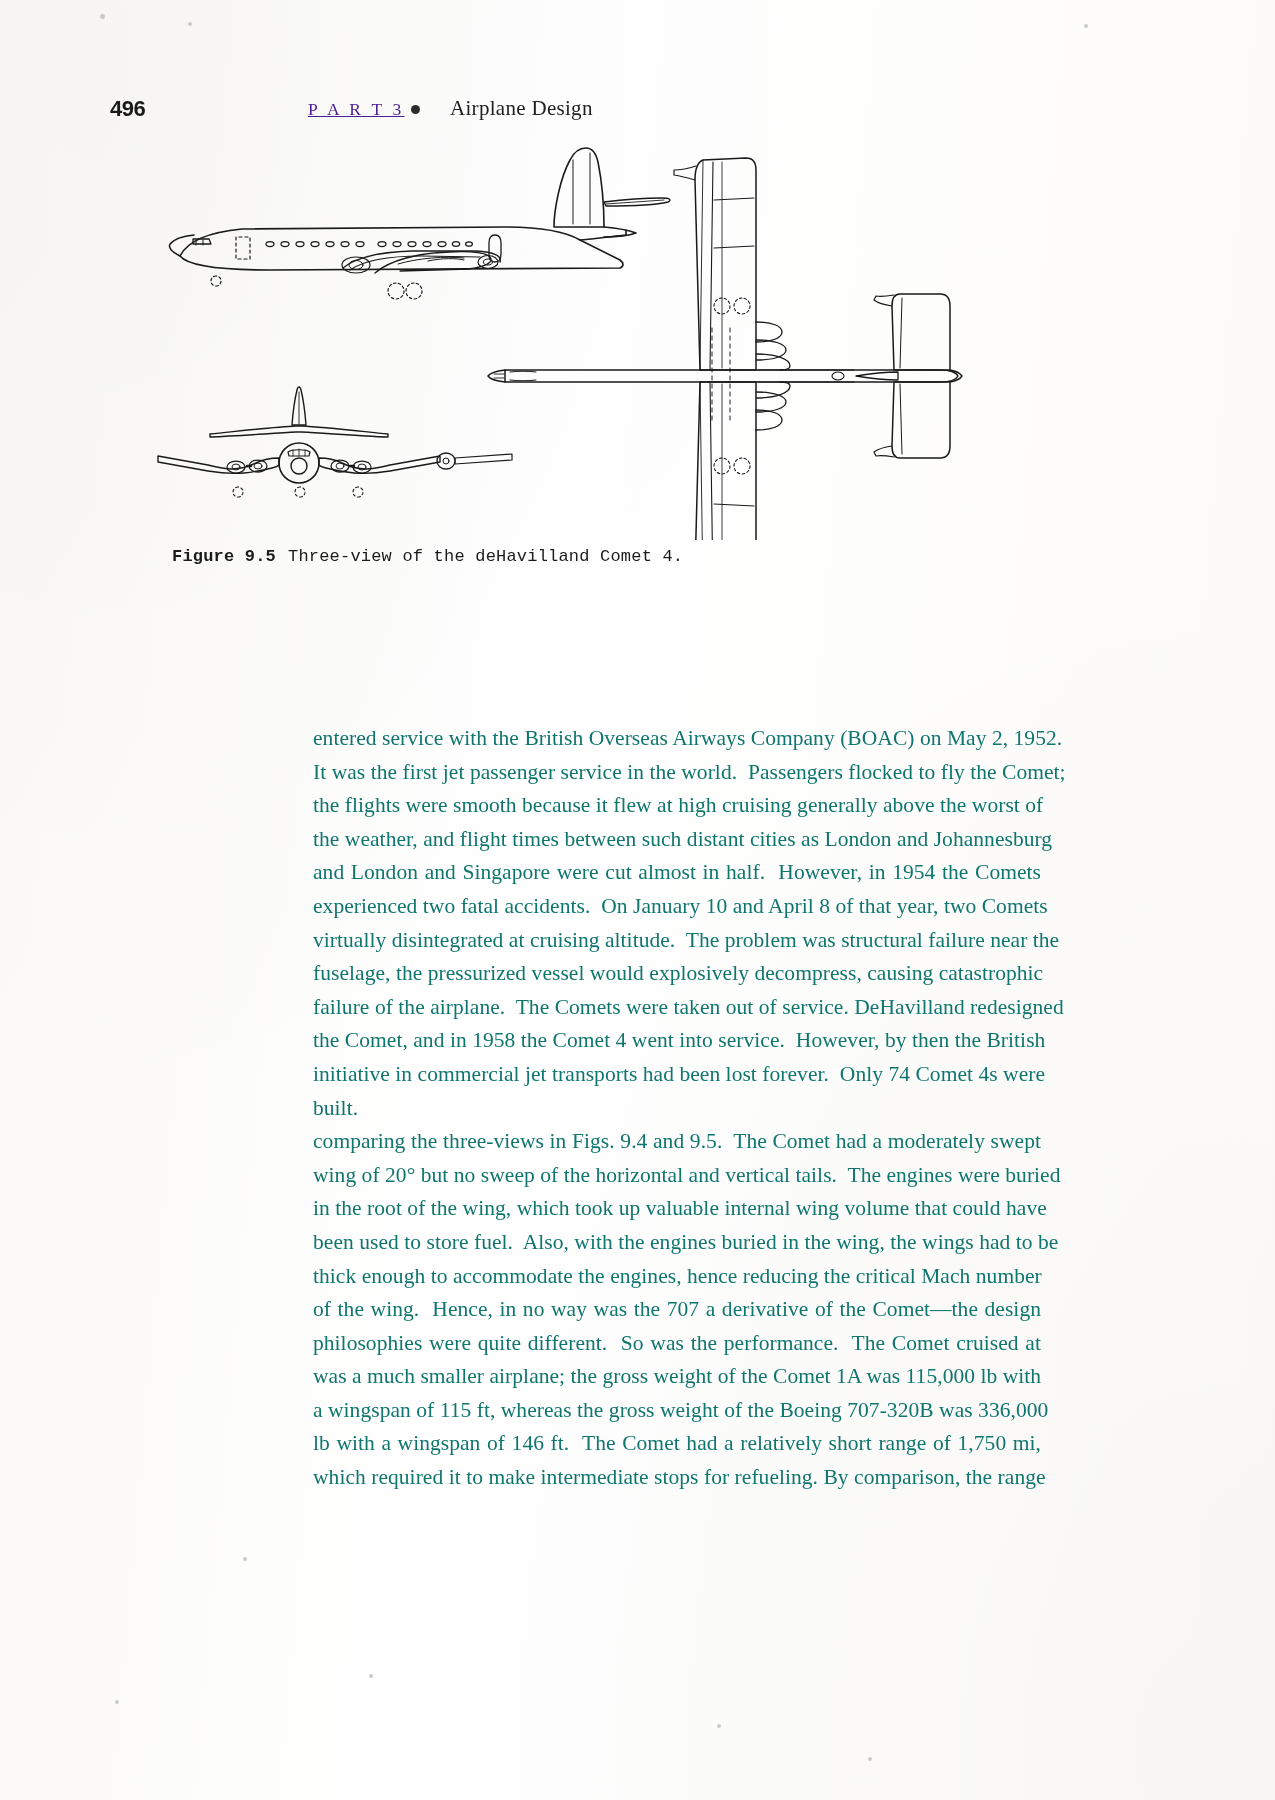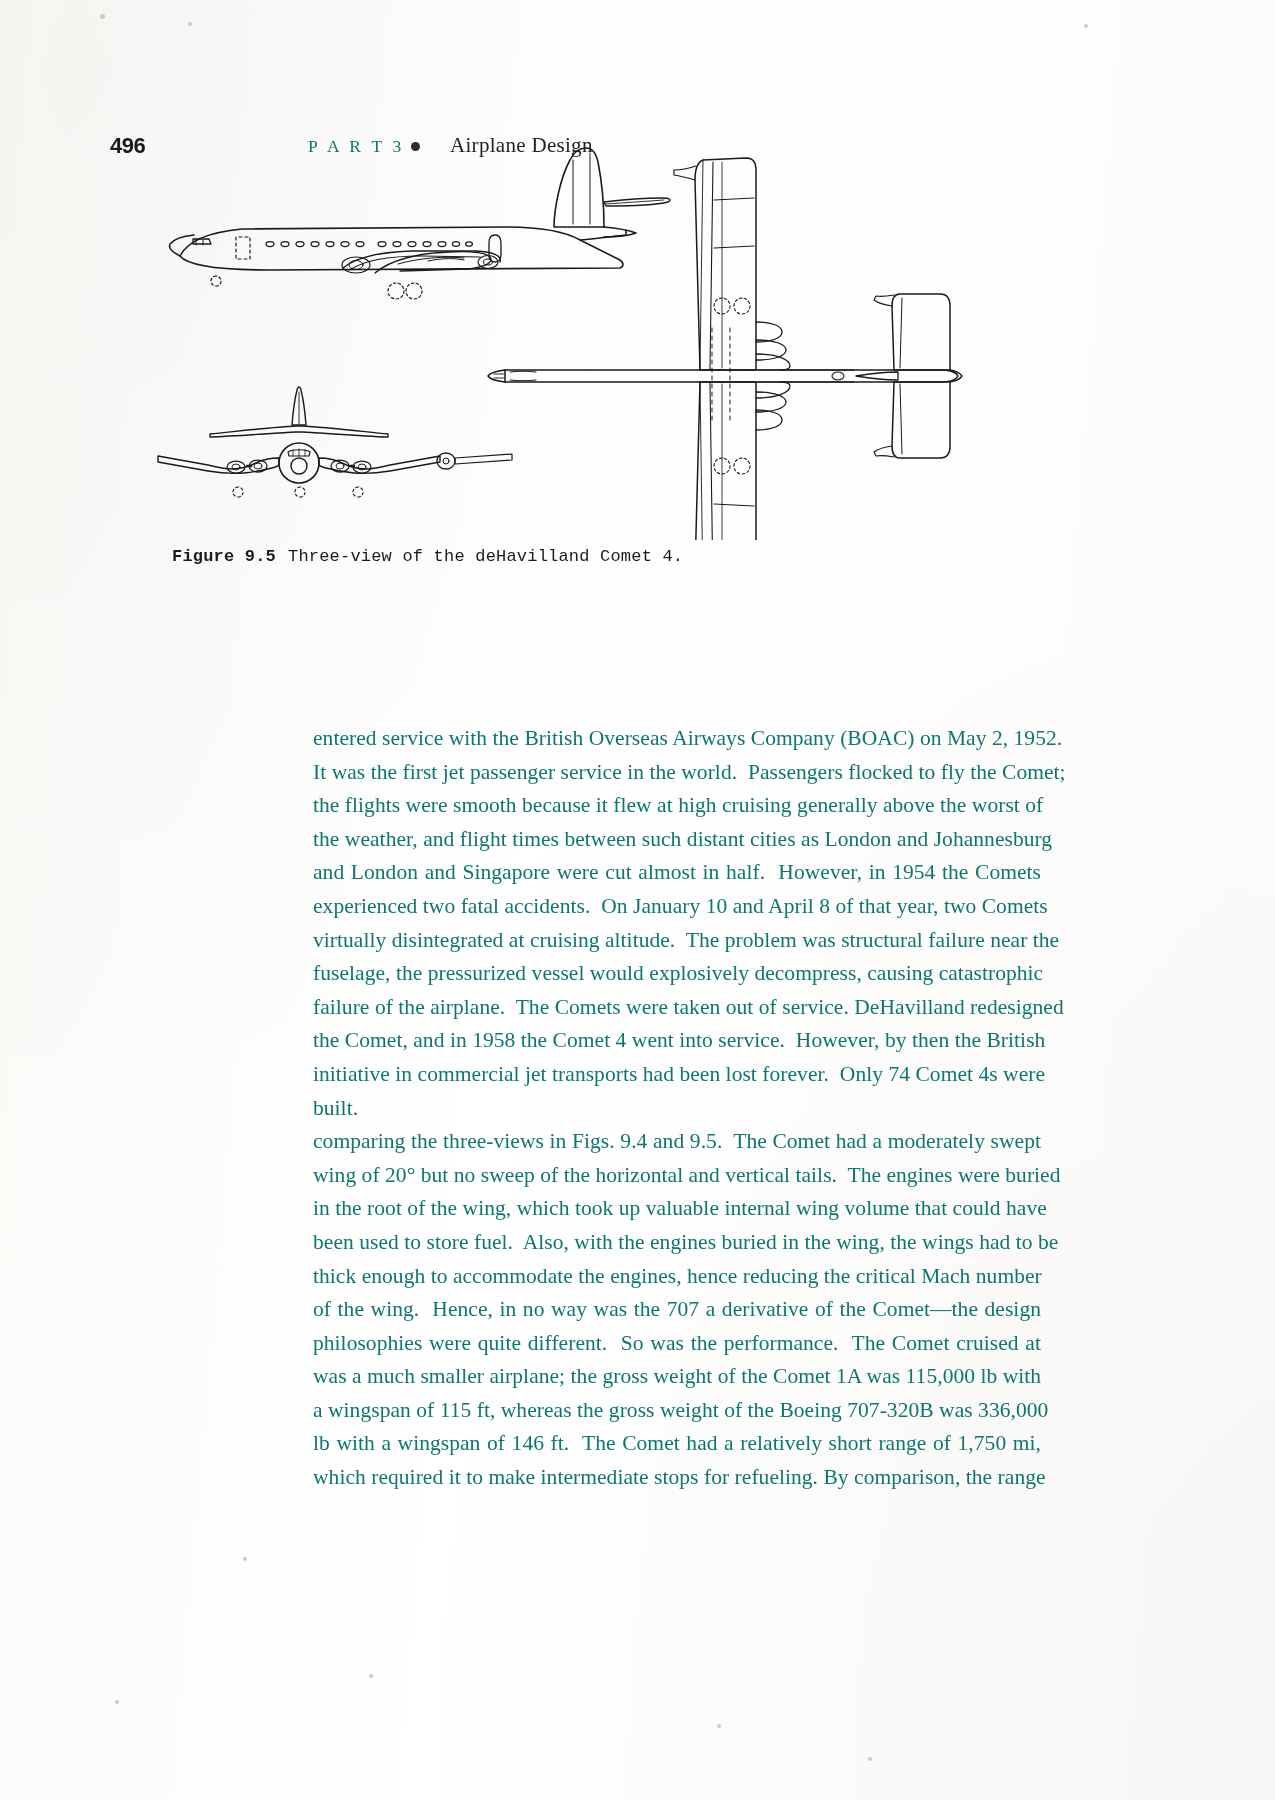--- a/index.html
+++ b/index.html
@@ -30,40 +30,40 @@
     pointer-events: none;
   }
 
   
   #running-head {
     position: absolute;
     top: 96px;
     left: 0;
     width: 1266px;
     height: 34px;
-    margin-top: 37px;
   }
   #page-number {
     position: absolute;
     left: 110px;
     top: 0;
     font-family: "Liberation Sans", "DejaVu Sans", sans-serif;
     font-weight: bold;
     font-size: 22px;
     letter-spacing: -0.5px;
     color: #1a1a1a;
   }
   #part-label {
     position: absolute;
     left: 308px;
     top: 3px;
     font-family: "Liberation Serif", serif;
     font-size: 17.5px;
     letter-spacing: 3.2px;
-    color: #0f766e;
+    color: #4c1d95;
+    text-decoration: underline;
   }
   #head-bullet {
     position: absolute;
     left: 411px;
     top: 9px;
     width: 9px;
     height: 9px;
     border-radius: 50%;
     background: #2b2b2b;
   }

